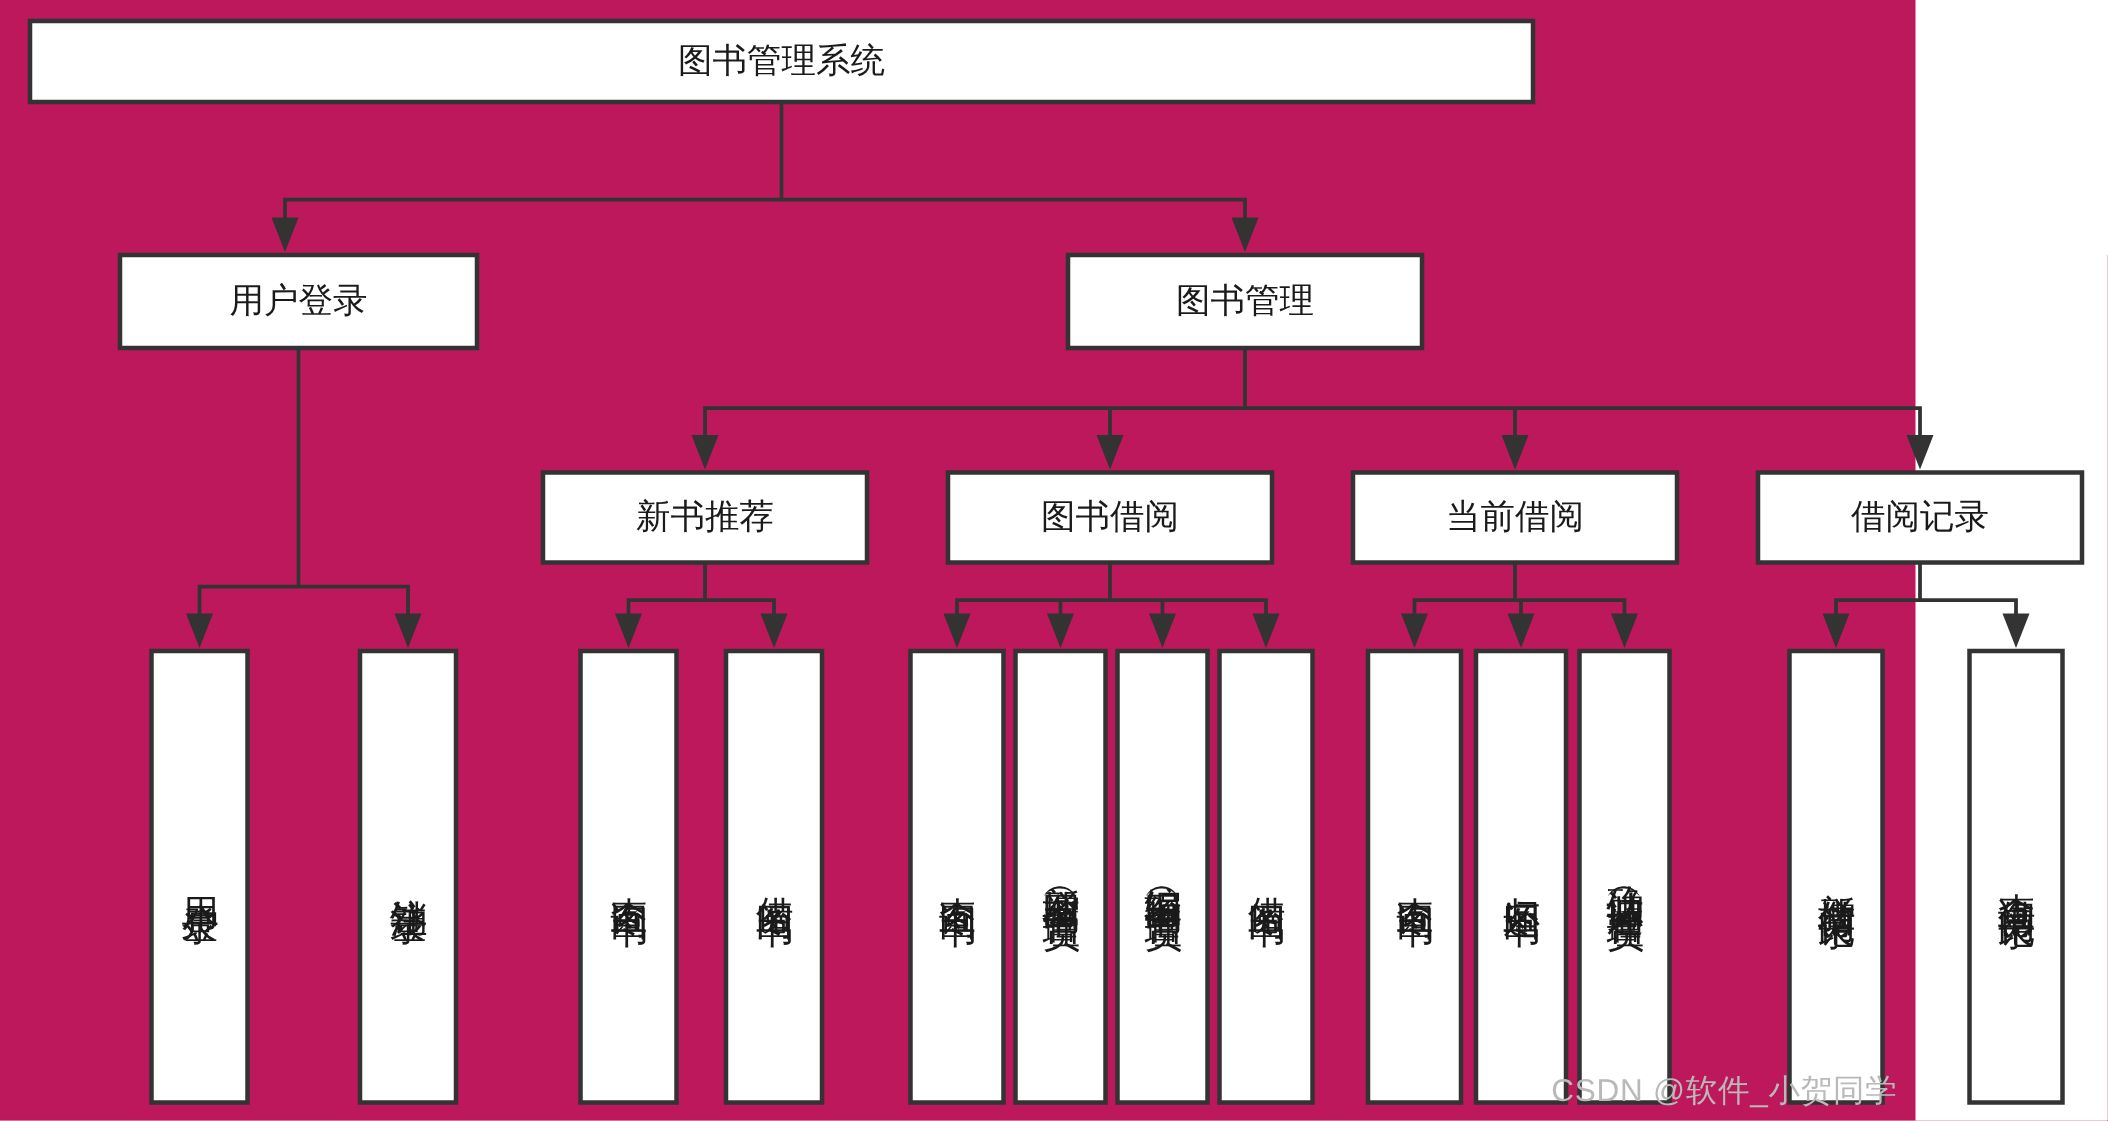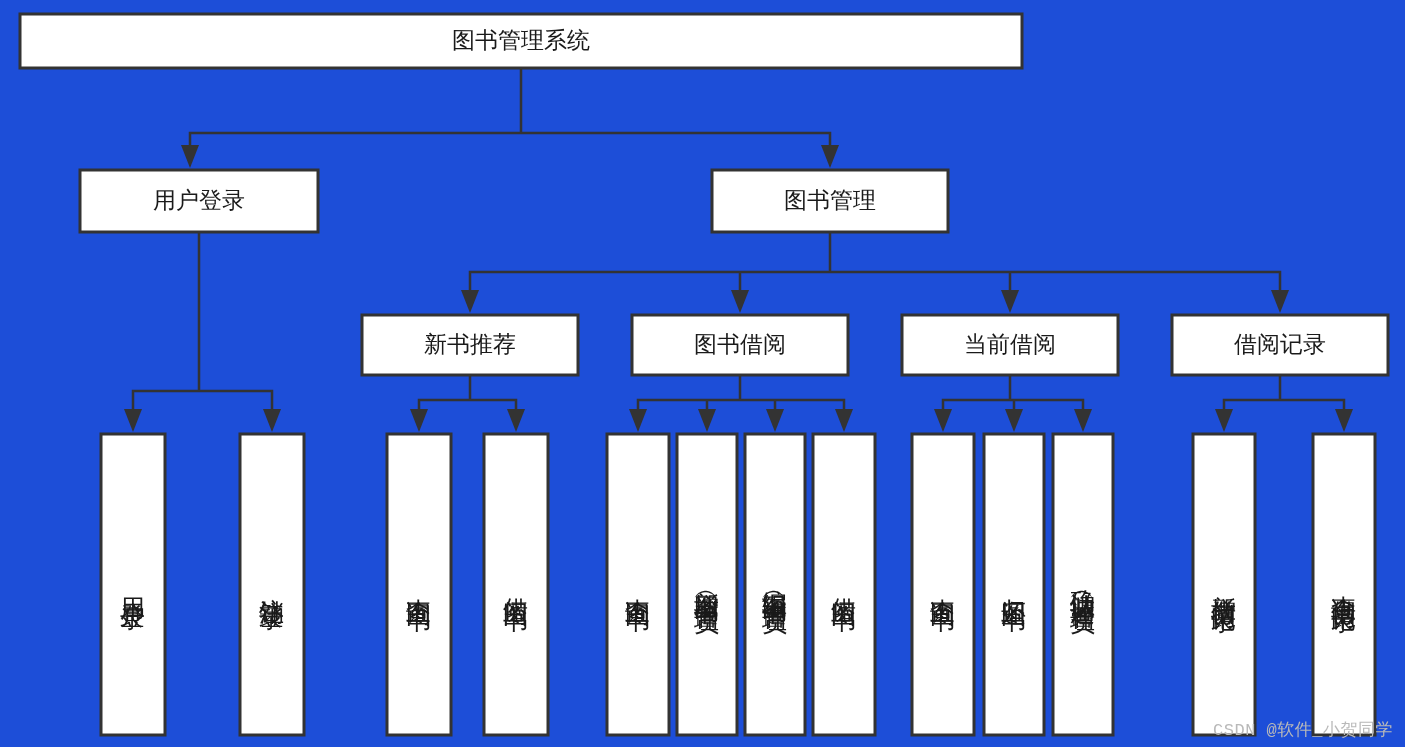--- a/index.html
+++ b/index.html
@@ -8,23 +8,23 @@
     background: #ffffff;
   }
   body {
     width: 1405px;
     height: 747px;
     font-family: "Liberation Sans", sans-serif;
     overflow: hidden;
   }
   #diagram-root {
     position: relative;
-    width: 1405px;
+    width: 1277px;
     height: 747px;
-    background: #1d4ed8;
+    background: #be185d;
   }
   svg.flowchart {
     display: block;
     width: 1405px;
     height: 747px;
   }
   .node-box {
     fill: #ffffff;
     stroke: #333333;
     stroke-width: 3;
@@ -53,22 +53,22 @@
     writing-mode: vertical-rl;
     text-orientation: upright;
     letter-spacing: 3px;
     dominant-baseline: central;
     text-anchor: middle;
   }
   .watermark-text {
     position: absolute;
     right: 12px;
     bottom: 6px;
-    font-family: Liberation Mono, monospace;
-    font-size: 17px;
+    font-family: Liberation Sans, sans-serif;
+    font-size: 21px;
     color: #b9b9b9;
     white-space: nowrap;
     letter-spacing: 0.5px;
     pointer-events: none;
     margin-top: 44px;
   }
 </style>
 </head>
 <body>
 

